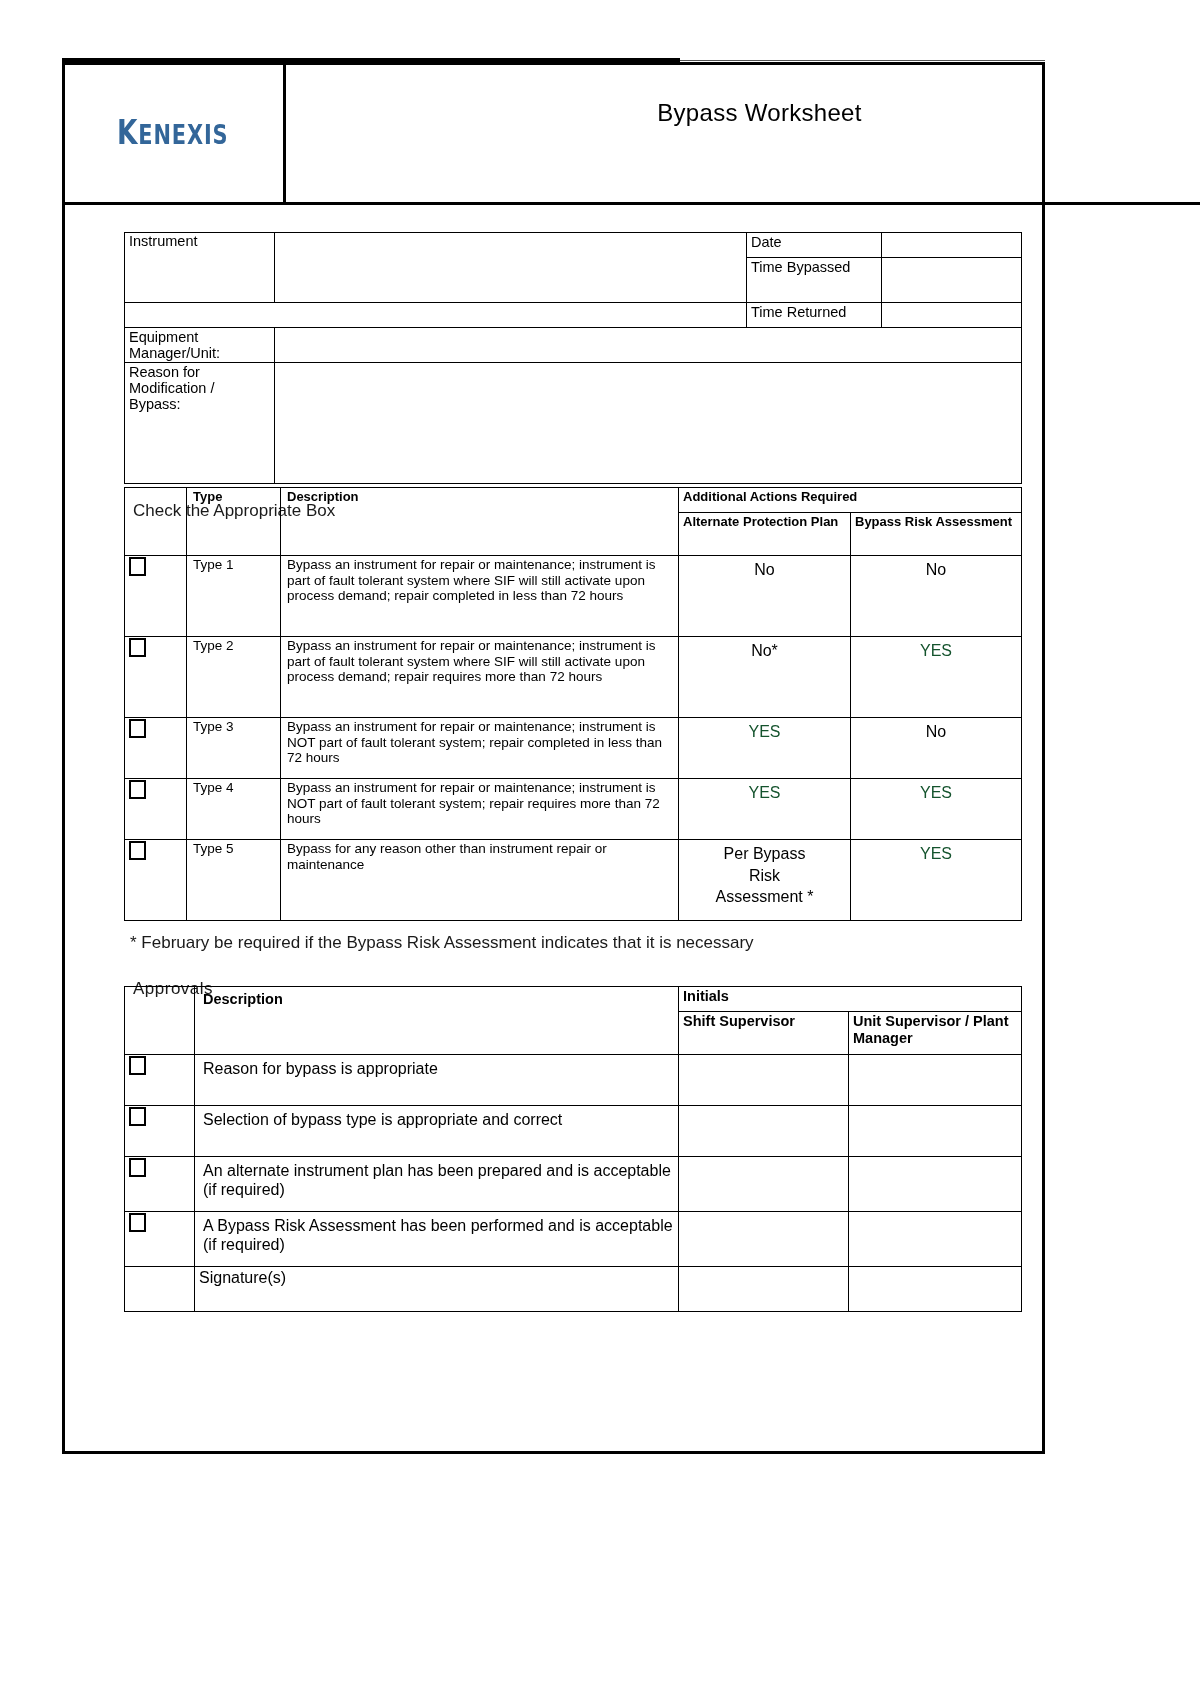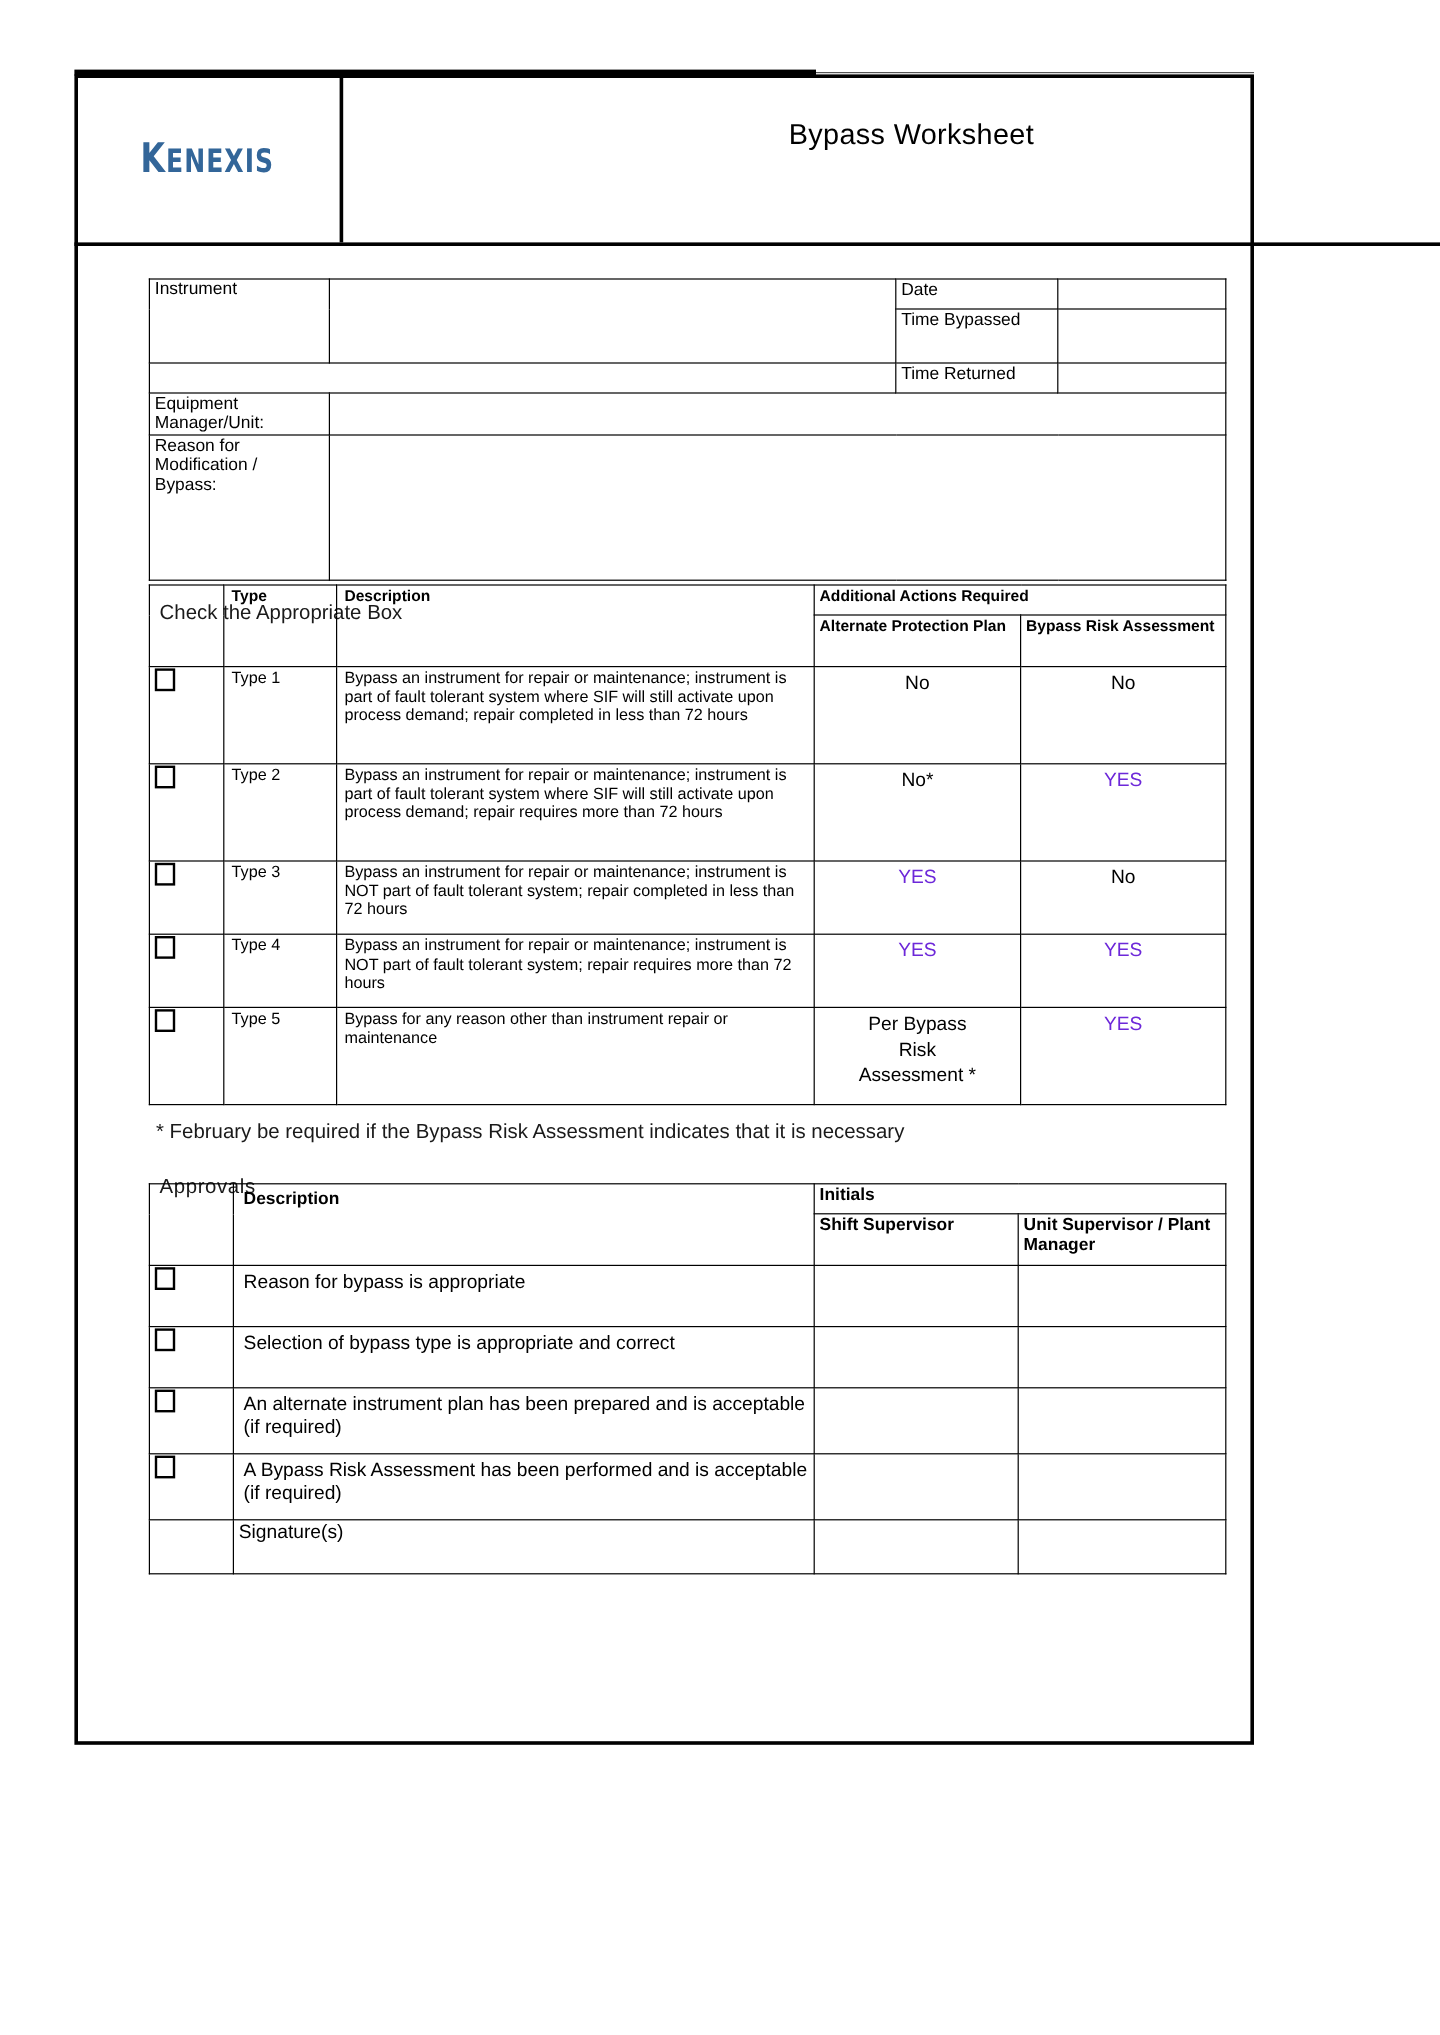--- a/index.html
+++ b/index.html
@@ -153,21 +153,21 @@
   #type-table td { font-size: 13.5px; line-height: 1.16; }
   #type-table .hdr { font-weight: bold; font-size: 13px; }
   #type-table .desc { padding-left: 6px; padding-right: 4px; }
   #type-table .typ { padding-left: 6px; }
   #type-table .act {
     text-align: center;
     font-size: 16px;
     line-height: 1.35;
     padding-top: 3px;
   }
-  .yes { color: #6d28d9; font-weight: bold; font-size: 15px; }
+  .yes { color: #14532d; font-weight: bold; font-size: 15px; }
 
   
   #approvals-table {
     left: 124px;
     top: 986px;
     width: 897px;
   }
   #approvals-table td { font-size: 16px; line-height: 1.2; }
   #approvals-table .hdr { font-weight: bold; font-size: 14.5px; }
   #approvals-table .desc { padding-left: 8px; padding-top: 4px; }

